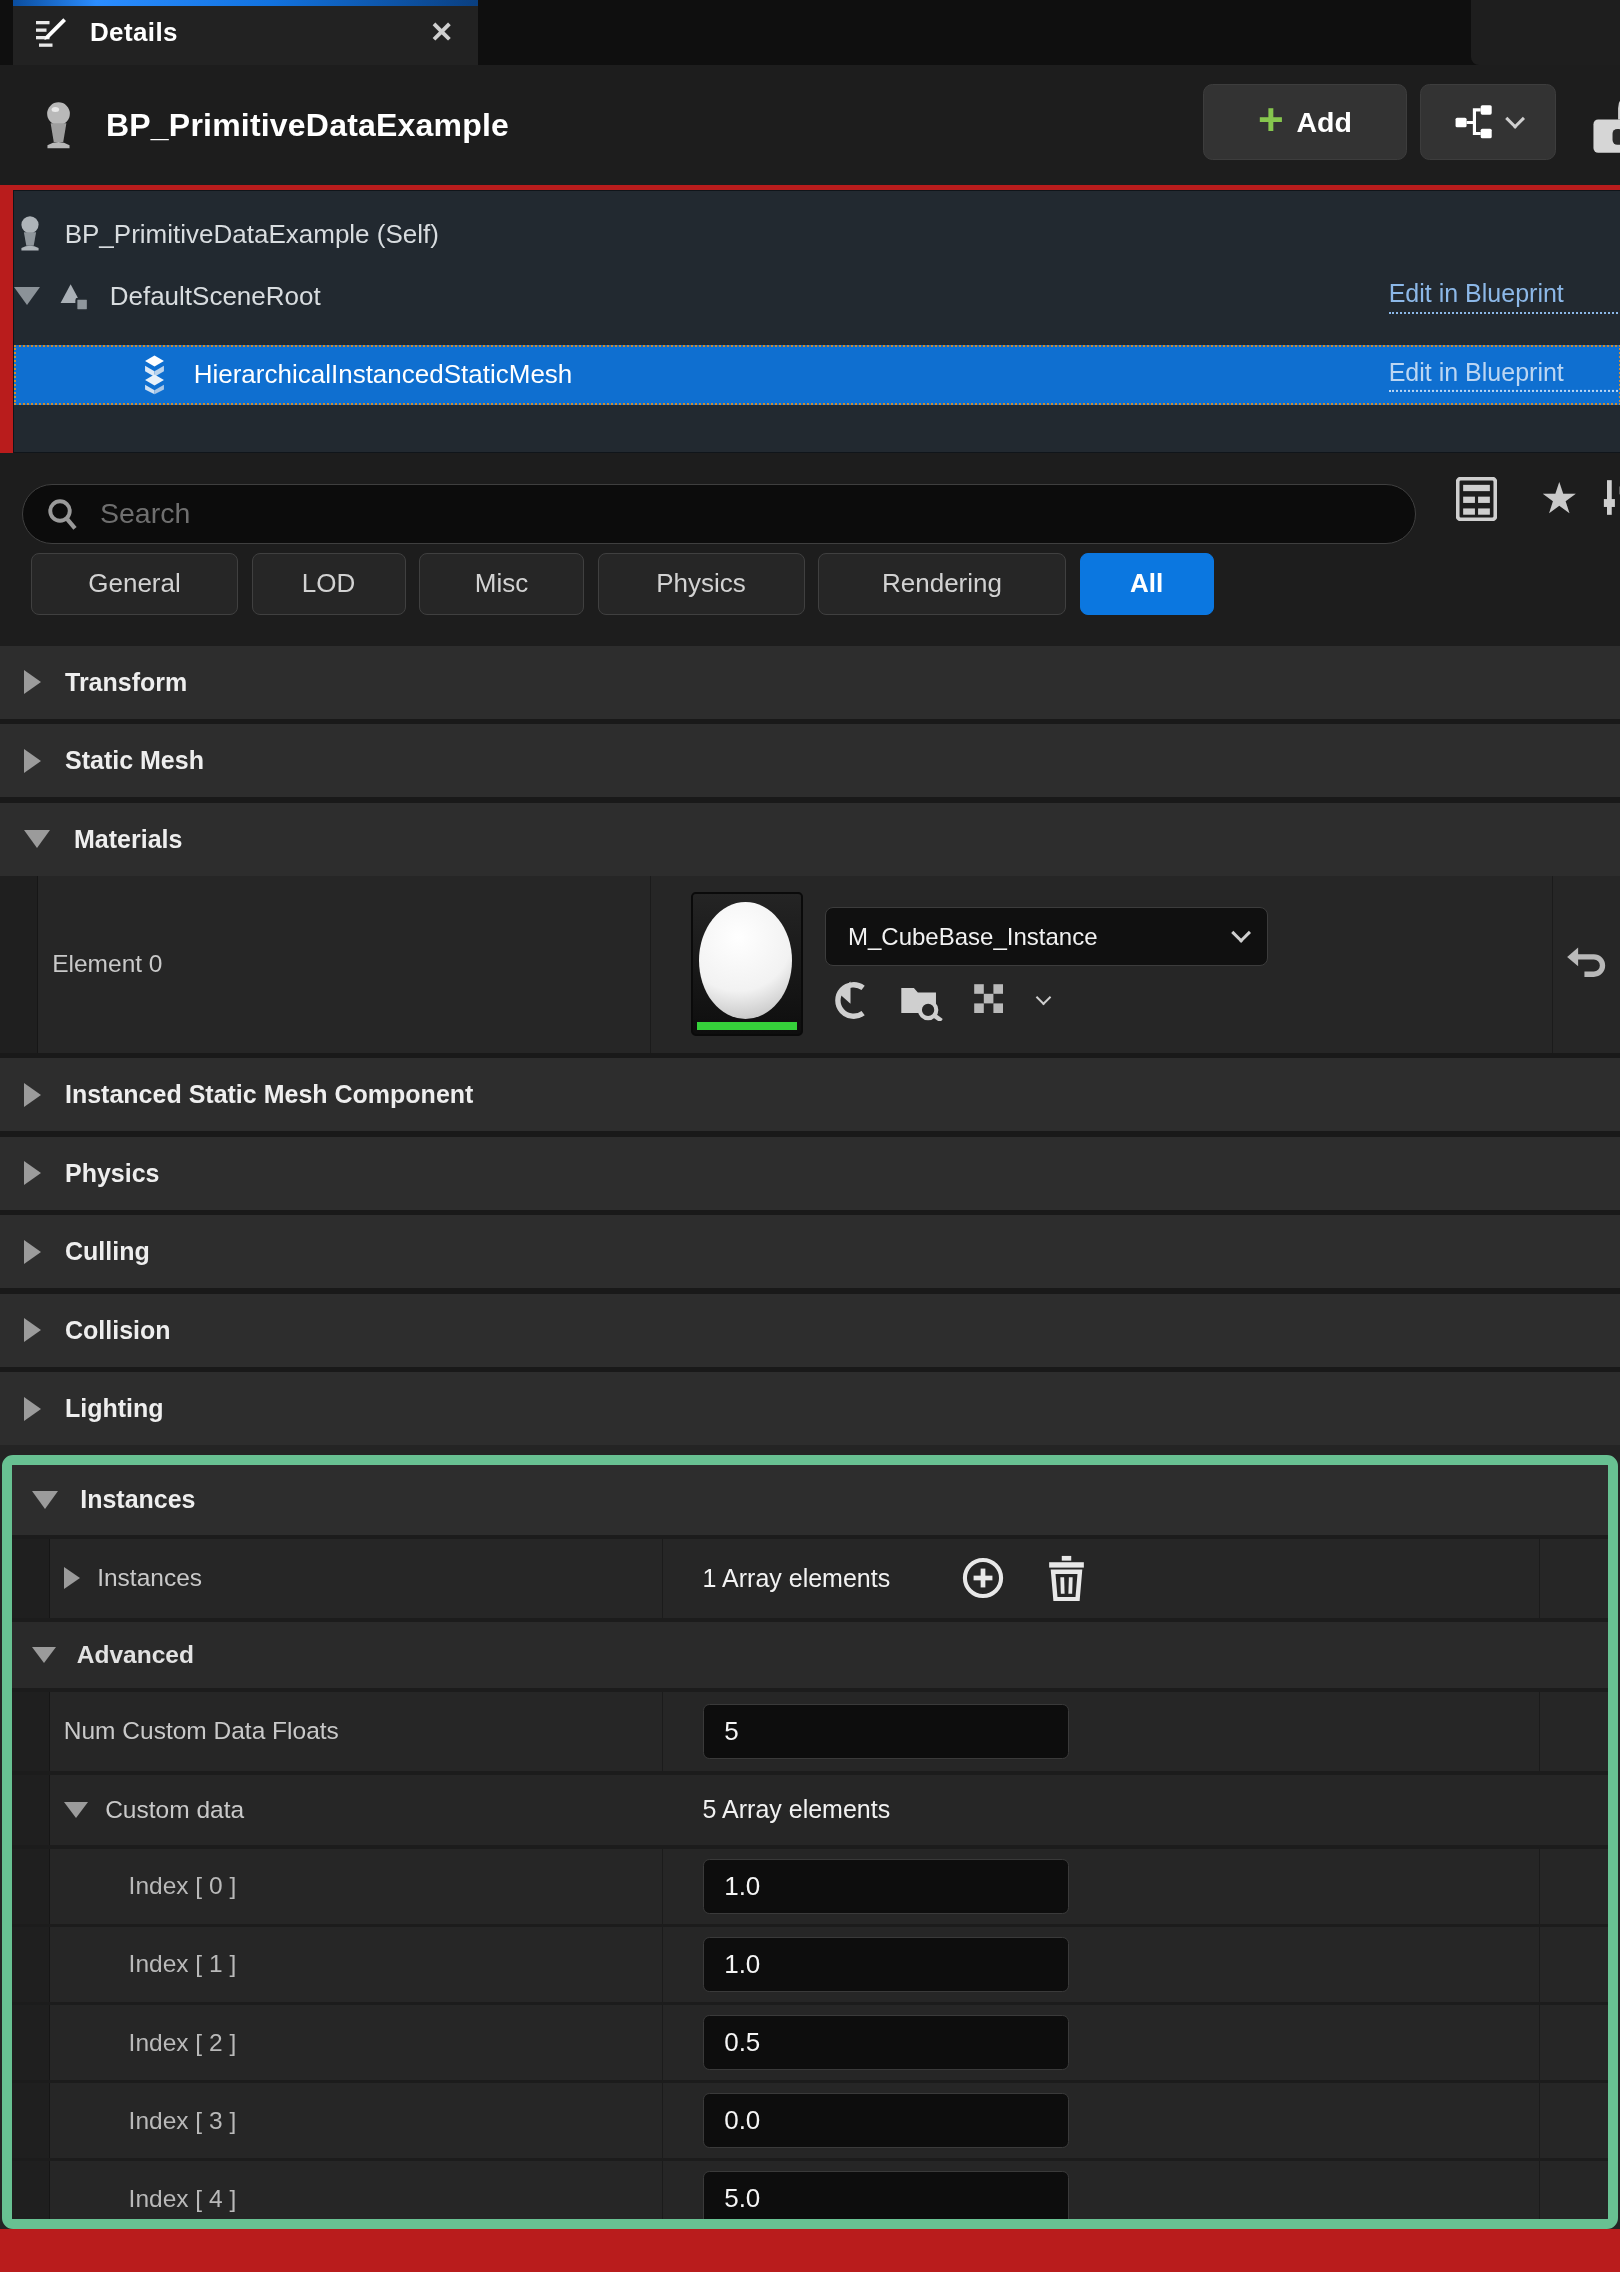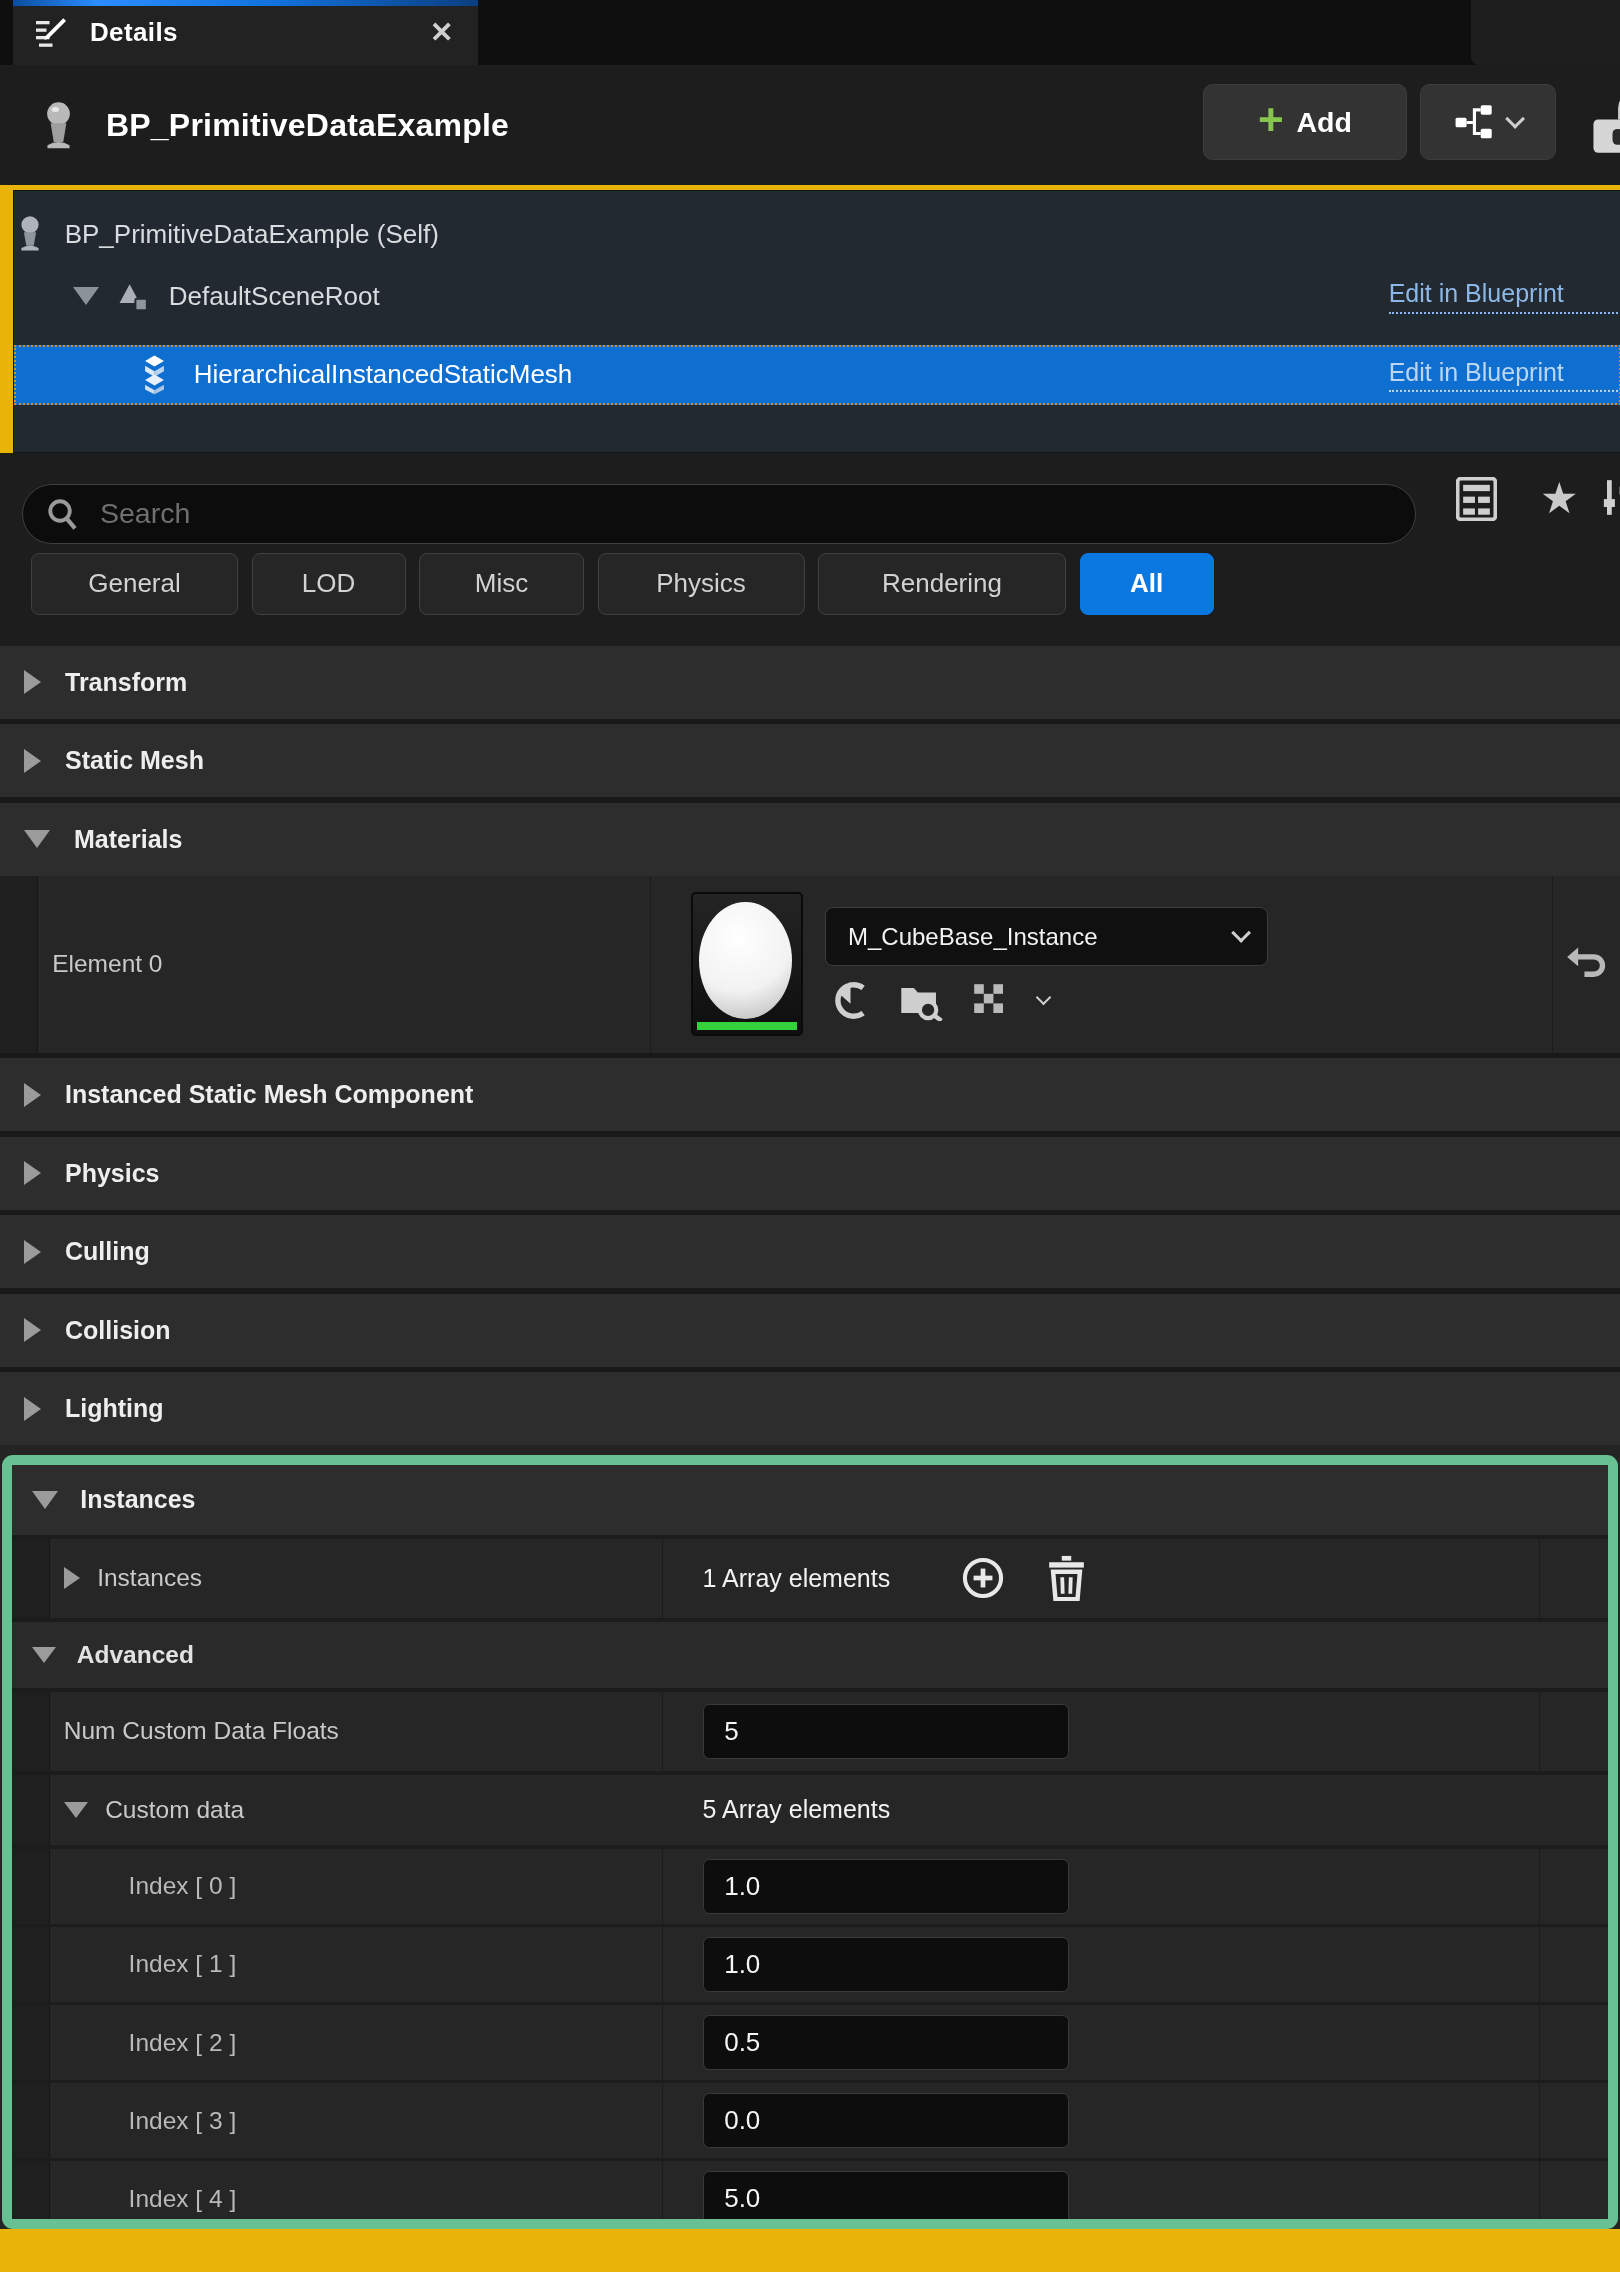--- a/index.html
+++ b/index.html
@@ -1,18 +1,18 @@
 <!DOCTYPE html>
 <html style="font-size:12.7px"><head>
 <meta charset="utf-8">
 <style>
   * { margin:0; padding:0; box-sizing:border-box; }
   html,body { width:1621px; height:2273px; background:#141414; overflow:hidden;
     font-family:"Liberation Sans", sans-serif; }
-  .root { position:relative; width:1621px; height:2273px; background:#eab308; overflow:hidden; }
+  .root { position:relative; width:1621px; height:2273px; background:#b91c1c; overflow:hidden; }
 
   
   .tabbar { position:relative; height:65px; background:#0f0f0f; }
   .tabbar .corner { position:absolute; right:0; top:0; width:150px; height:65px; background:#1e1e1e; border-radius:0 0 0 8px; }
   .tab { position:absolute; left:12.7px; top:0; width:465px; height:65px; background:#222222;
     border-radius:0 0 0 0; display:flex; align-items:center; gap:20.6px; padding:0 24px 0 20.6px; }
   .tab-accent { position:absolute; left:0; top:0; width:100%; height:5.5px;
     background:linear-gradient(90deg,#0a4d9e 0%,#2b8dff 18%,#1273e0 55%,#0a3f80 100%); }
   .tab-label { color:#ffffff; font-size:26px; font-weight:700; letter-spacing:0.4px; flex:1; }
   .tab-close { color:#cfcfcf; font-size:28.5px; font-weight:700; line-height:1; cursor:default; }
@@ -26,21 +26,21 @@
   .add-plus { color:#86c64e; font-size:44px; font-weight:700; line-height:0.8; margin-top:-4.7px; }
   .add-label { color:#ffffff; font-size:28.5px; font-weight:700; }
   .node-btn { left:1420px; width:136px; gap:9.5px; }
   .lock-cut { position:absolute; left:1587px; top:28.5px; }
 
   
   .tree { position:relative; margin:4.7px 0 0 12.7px; width:1608px; height:263px;
     background:#222930; border:1.6px solid #10151a; border-right:none; overflow:hidden; }
   .tree-row { position:relative; height:62px; display:flex; align-items:center; color:#d8dcdf; font-size:26px; }
   .tree-row.self { margin-top:12.7px; }
-  .tree-row.root-comp { padding-left:59px; }
+  .tree-row.root-comp { }
   .tree-row.selected { margin-top:17.4px; height:60px; background:#0f6fd0; color:#ffffff;
     outline:2.4px dotted #cd8b32; outline-offset:-2.4px; padding-left:120px; }
   .tree-ico { margin-right:19px; display:flex; align-items:center; }
   .tree-caret { margin-right:16px; }
   .bp-link { position:absolute; left:1375px; top:50%; transform:translateY(-50%); width:261px;
     overflow:hidden; white-space:nowrap; color:#8cb8e8; font-size:25px;
     border-bottom:2.4px dotted #8cb8e8; padding-bottom:3.2px; }
   .selected .bp-link { color:#bcd6f2; border-bottom-color:#bcd6f2; }
 
   

